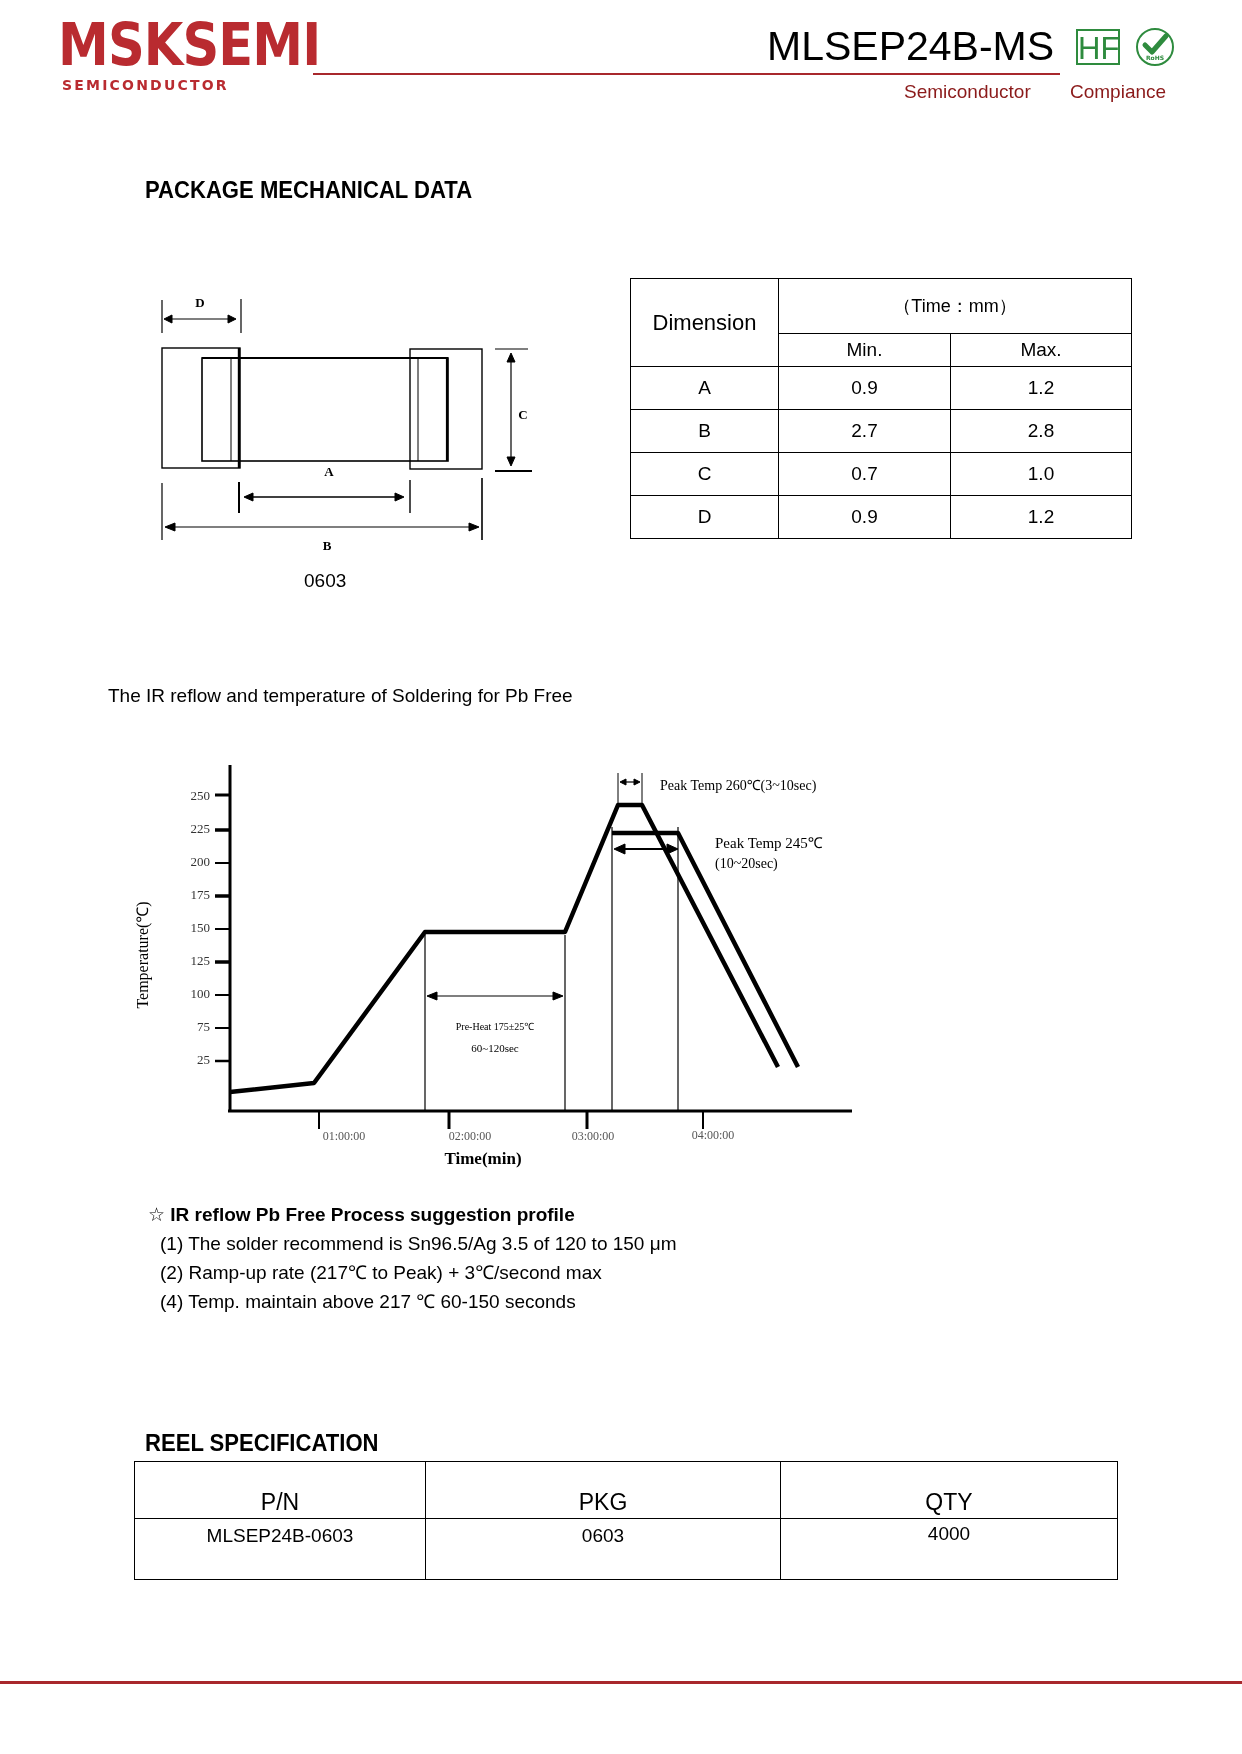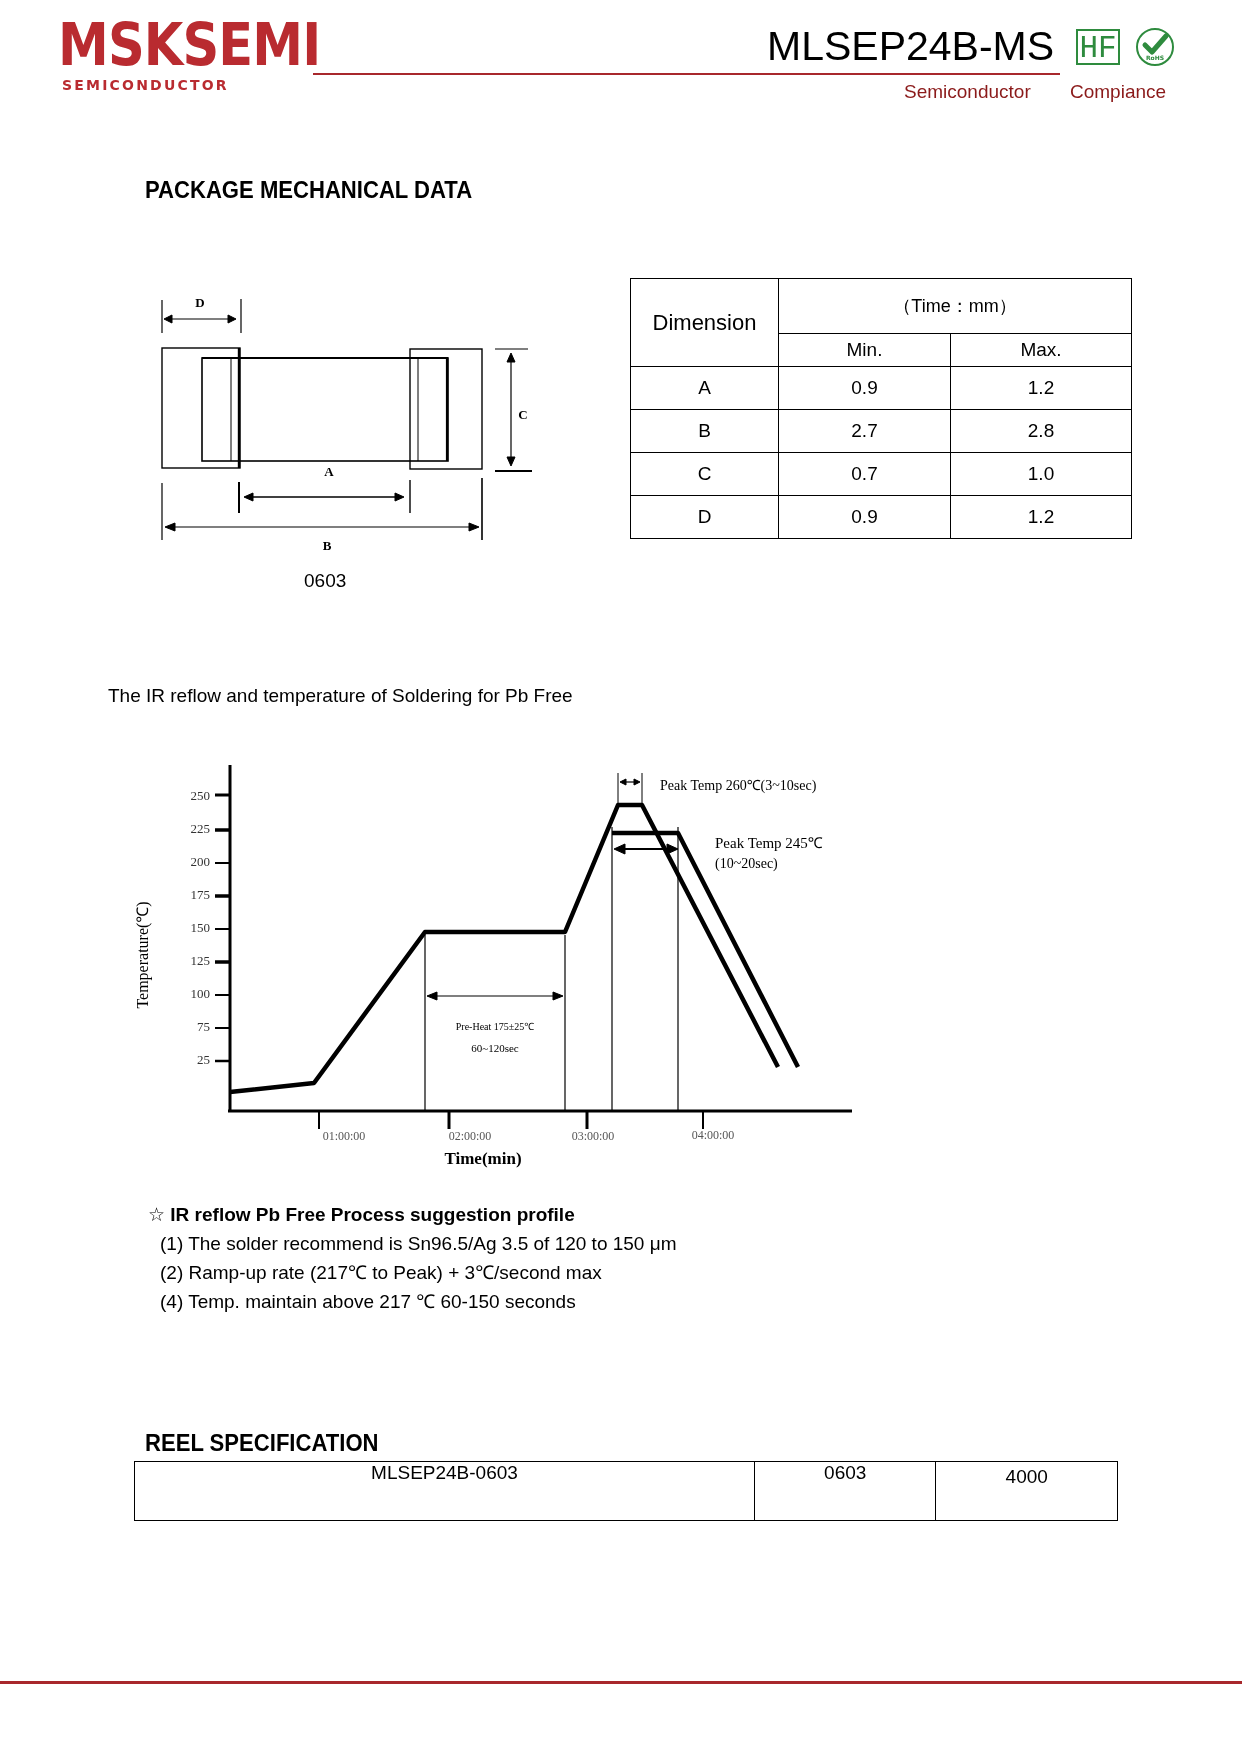--- a/index.html
+++ b/index.html
@@ -9,42 +9,42 @@
 
   
   .logo-main { left: 58px; top: 16px; font-family: "DejaVu Sans", sans-serif; font-weight: bold;
                font-size: 58px; letter-spacing: -1px; color: #b92b30; transform: scaleX(0.88);
                transform-origin: left top; line-height: 1; }
   .logo-sub { left: 62px; top: 78px; font-family: "DejaVu Sans", sans-serif; font-weight: bold;
               font-size: 14px; letter-spacing: 2.2px; color: #b92b30; line-height: 1; }
   .header-rule { left: 313px; top: 73px; width: 747px; height: 2px; background: #a8282c; }
   .part-title { left: 767px; top: 26px; font-size: 41px; line-height: 1; color: #000; }
   .hf-badge { left: 1076px; top: 29px; width: 44px; height: 36px; border: 2px solid #2e8b3e;
-              color: #2e8b3e; font-size: 31px; line-height: 36px; text-align: center; box-sizing: border-box; font-family: Liberation Mono, monospace; }
+              color: #2e8b3e; font-size: 31px; line-height: 36px; text-align: center; box-sizing: border-box; }
   .rohs-badge { left: 1135px; top: 27px; width: 40px; height: 40px; }
   .hdr-sub { top: 82px; font-size: 19px; color: #8b1a1a; line-height: 1; }
 
   
   .section-title { font-family: "Liberation Sans", sans-serif; font-weight: bold; font-size: 24px;
                    line-height: 1; transform: scaleX(0.92); transform-origin: left top; }
 
   
   table.dim { position: absolute; left: 630px; top: 278px; width: 502px; border-collapse: collapse; }
   table.dim td { border: 1px solid #000; text-align: center; font-size: 19px; padding: 0; }
   table.dim .h1 { height: 55px; }
   table.dim .h2 { height: 33px; font-size: 22px; margin-top: 6px; }
   table.dim .r { height: 43px; }
   table.dim .dimhead { font-size: 22px; }
   table.dim .unit { font-size: 18px; }
 
   
   table.reel { position: absolute; left: 134px; top: 1461px; width: 984px; border-collapse: collapse; }
   table.reel td { border: 1px solid #000; text-align: center; padding: 0; }
   table.reel .hd td { height: 54px; font-size: 23px; vertical-align: bottom; padding-bottom: 2px; }
-  table.reel .bd td { height: 54px; font-size: 19px; vertical-align: top; }
+  table.reel .bd td { height: 54px; font-size: 19px; vertical-align: top; padding-top: 6px; }
 
   .notes { left: 148px; top: 1201px; }
   .notes .star-line { font-weight: bold; font-size: 19px; line-height: 28px; }
   .notes .note { font-size: 19px; line-height: 29px; padding-left: 12px; }
 
   .para { font-size: 19px; line-height: 1; }
   .footer-rule { left: 0; top: 1681px; width: 1242px; height: 3px; background: #a8282c; }
   .footer-url { left: 1016px; top: 1782px; font-size: 15px; line-height: 1; }
 </style>
 </head>
@@ -227,20 +227,25 @@
     <span>IR reflow Pb Free Process suggestion profile</span>
   </div>
   <div class="note">(1) The solder recommend is Sn96.5/Ag 3.5 of 120 to 150 μm</div>
   <div class="note">(2) Ramp-up rate (217℃  to Peak) + 3℃/second max</div>
   <div class="note">(4) Temp. maintain above 217 ℃  60-150 seconds</div>
 </div>
 
 <div class="abs section-title" style="left:145px; top:1431px;">REEL SPECIFICATION</div>
 <table class="reel">
   <tbody>
+      <tr class="hd">
+    <td style="width:290px;">P/N</td>
+    <td style="width:354px;">PKG</td>
+    <td>QTY</td>
+  </tr>
   <tr class="bd">
     <td>MLSEP24B-0603</td>
     <td>0603</td>
     <td style="padding-top:4px;">4000</td>
   </tr>
 </tbody>
   </table>
 
 <div class="abs footer-rule"></div>
 <div class="abs footer-url">www.msksemi.com</div>

